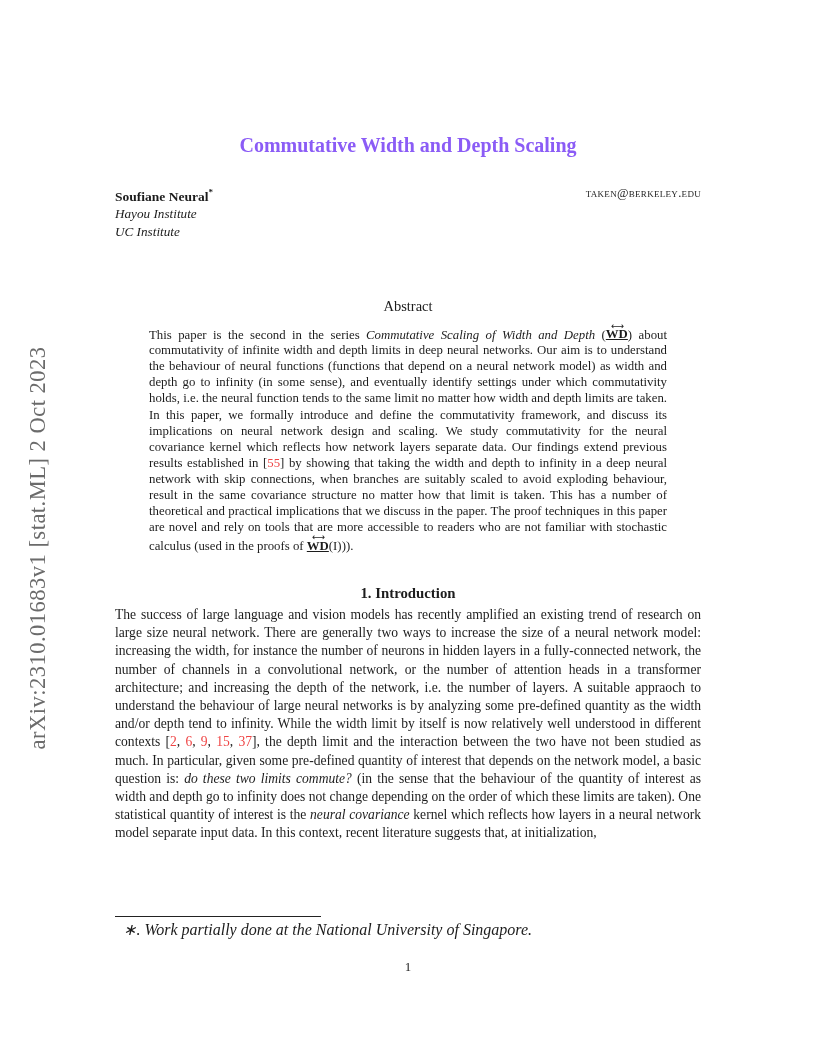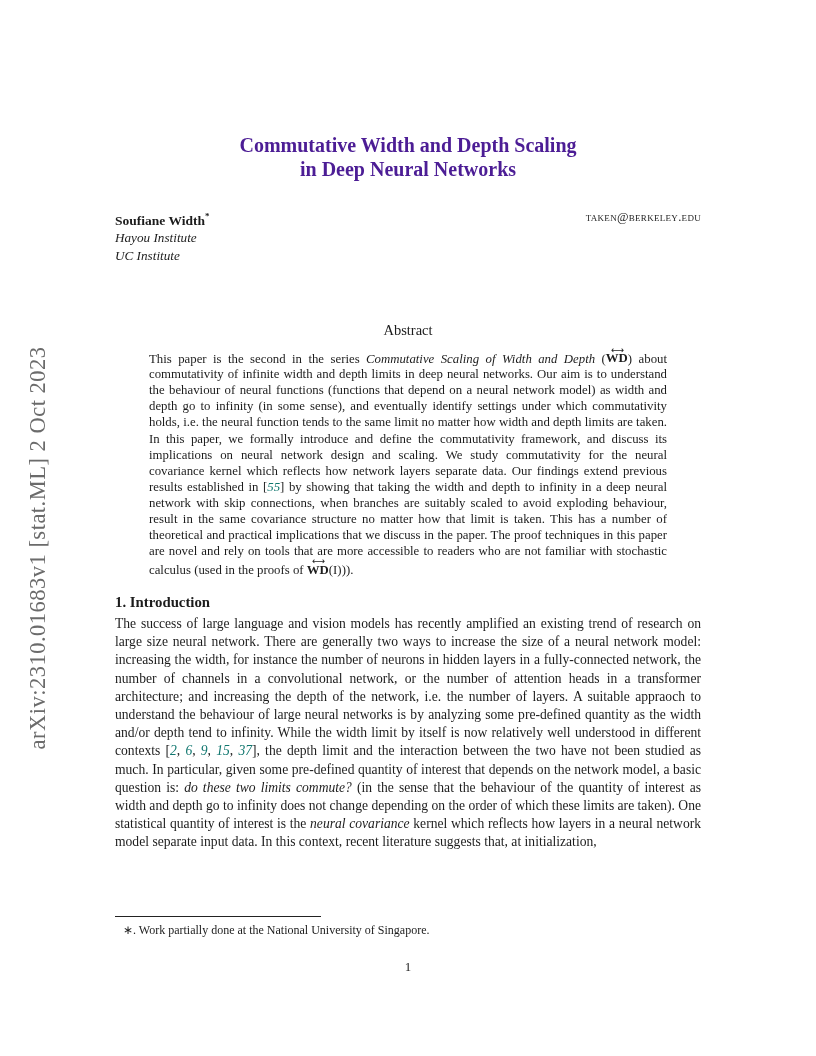--- a/index.html
+++ b/index.html
@@ -17,21 +17,21 @@
   .arxiv-banner span{
     transform:rotate(-90deg);white-space:nowrap;
     font-size:22.5px;color:#6b6b6b;letter-spacing:0.5px;
     font-family:"Liberation Serif",serif;
   }
 
   .content{position:absolute;left:115px;top:0;width:586px;}
 
   .title{
     margin-top:133px;text-align:center;font-weight:700;
-    font-size:20px;line-height:24px;color:#4c1d95;
+    font-size:20px;line-height:24px;color:#8b5cf6;
   }
   .title .tline{display:block;}
 
   .author-block{margin-top:27px;display:flex;justify-content:space-between;align-items:flex-start;}
   .author-left{text-align:left;}
   .author-name{font-weight:700;font-size:13.5px;line-height:17px;}
   .author-name sup{font-size:9px;}
   .affil{font-style:italic;font-size:13.2px;line-height:18px;}
   .author-email{
     font-variant:small-caps;letter-spacing:0.3px;
@@ -40,63 +40,62 @@
 
   .abstract-heading{
     margin-top:57px;text-align:center;font-weight:400;font-size:14.5px;
   }
   .abstract-body{
     width:518px;margin:9px auto 8px auto;text-align:justify;
     font-size:12.8px;line-height:16.1px;
   }
 
   .section-heading{
-    margin-top:16px;font-weight:700;font-size:14.8px;text-align:left;
+    margin-top:31px;font-weight:700;font-size:14.8px;text-align:center;
   }
   .intro-body{
     margin-top:4px;text-align:justify;font-size:13.6px;line-height:18.2px;
   }
 
   .it{font-style:italic;}
-  .cite{color:#0f766e;font-style:italic;}
+  .cite{color:#ef4444;}
 
   
   .wd{display:inline-block;text-align:center;font-weight:700;line-height:0.9;}
   .wd .wd-arrow{display:block;font-size:0.72em;line-height:0.5;letter-spacing:-1px;
     font-family:"DejaVu Sans",sans-serif;font-weight:400;}
-  .wd .wd-text{display:block;line-height:1;}
+  .wd .wd-text{display:block;line-height:1;text-decoration:underline;}
 
   .footnote{position:absolute;left:115px;top:916px;width:586px;}
   .footnote-rule{width:206px;border-top:1.2px solid #222;margin-bottom:6px;}
-  .footnote-text{font-size:12px;line-height:14px;padding-left:8px;}
+  .footnote-text{font-size:16px;line-height:14px;padding-left:8px;font-style:italic;}
 
   .page-number{
     position:absolute;left:115px;top:959px;width:586px;
     text-align:center;font-size:13px;
   }
 </style>
 </head>
 <body>
 
 <div class="page">
 
   <div class="arxiv-banner">
     <span>arXiv:2310.01683v1  [stat.ML]  2 Oct 2023</span>
   </div>
 
   <div class="content">
 
     <h1 class="title">
       <span class="tline">Commutative Width and Depth Scaling</span>
-      <span class="tline">in Deep Neural Networks</span>
     </h1>
 
     <div class="author-block">
       <div class="author-left">
-        <div class="author-name"><span>Soufiane Width</span><sup>*</sup></div>
+        <div class="author-name"><span>Soufiane Neural</span><sup>*</sup></div>
         <div class="affil">Hayou Institute</div>
         <div class="affil">UC Institute</div>
       </div>
       <div class="author-email">taken@berkeley.edu</div>
     </div>
 
     <div class="abstract-heading">Abstract</div>
     <p class="abstract-body"><span>This paper is the second in the series </span><span class="it">Commutative Scaling of Width and Depth</span><span> (</span><span class="wd"><span class="wd-arrow">⟷</span><span class="wd-text">WD</span></span><span>) about commutativity of infinite width and depth limits in deep neural networks. Our aim is to understand the behaviour of neural functions (functions that depend on a neural network model) as width and depth go to infinity (in some sense), and eventually identify settings under which commutativity holds, i.e. the neural function tends to the same limit no matter how width and depth limits are taken. In this paper, we formally introduce and define the commutativity framework, and discuss its implications on neural network design and scaling. We study commutativity for the neural covariance kernel which reflects how network layers separate data. Our findings extend previous results established in [</span><span class="cite">55</span><span>] by showing that taking the width and depth to infinity in a deep neural network with skip connections, when branches are suitably scaled to avoid exploding behaviour, result in the same covariance structure no matter how that limit is taken. This has a number of theoretical and practical implications that we discuss in the paper. The proof techniques in this paper are novel and rely on tools that are more accessible to readers who are not familiar with stochastic calculus (used in the proofs of </span><span class="wd"><span class="wd-arrow">⟷</span><span class="wd-text">WD</span></span><span>(I))).</span></p>
 
     <div class="section-heading">1. Introduction</div>

